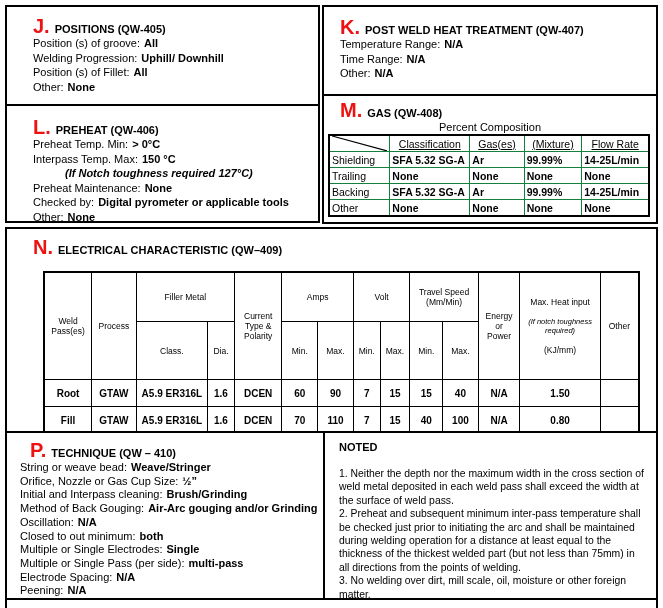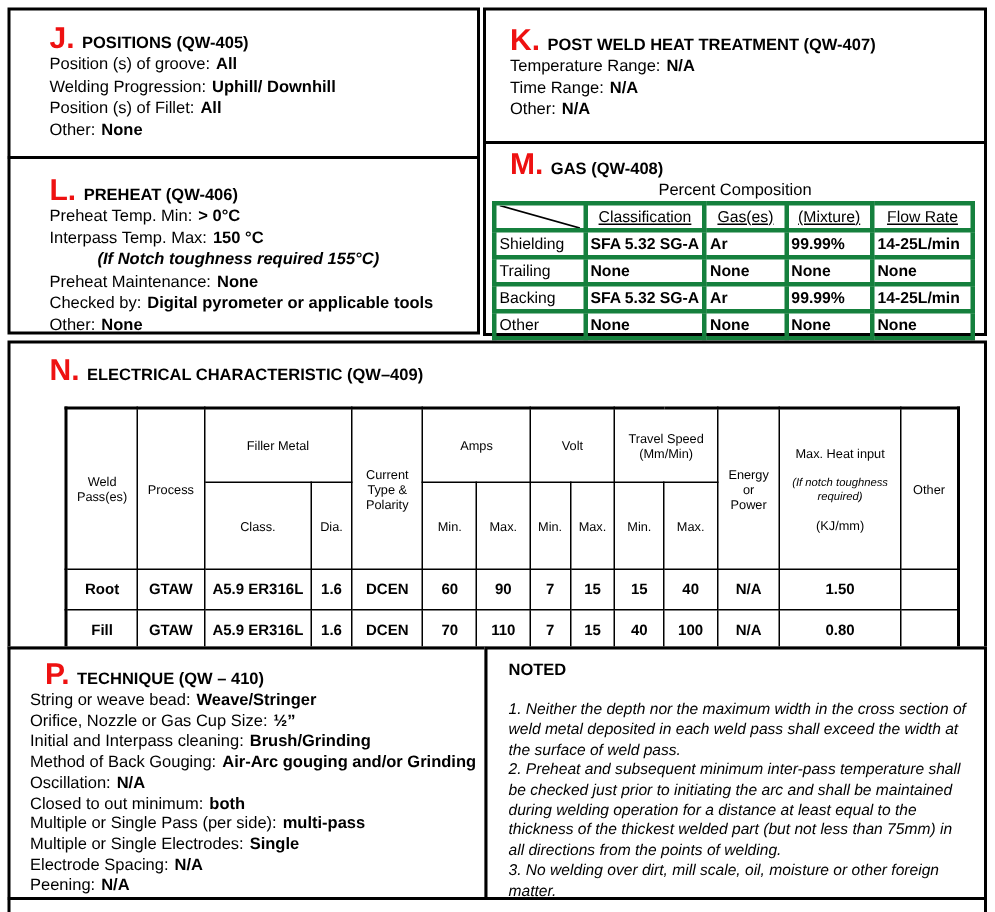--- a/index.html
+++ b/index.html
@@ -21,21 +21,21 @@
   #box-j { left:5px; top:5px; width:315px; height:101px; padding:9px 6px 0 26px; }
   
   #box-k { left:322px; top:5px; width:336px; height:91px; padding:10px 6px 0 16px; }
   
   #box-l { left:5px; top:104px; width:315px; height:119px; padding:11px 6px 0 26px; }
   
   #box-m { left:322px; top:94px; width:336px; height:130px; padding:4px 0 0 0; }
   #box-m .sec-head { margin-left:16px; }
   .gas-caption { text-align:center; font-size:11px; margin:1px 0 1px 0; }
   table.gas { border-collapse:collapse; table-layout:fixed; width:322px; margin-left:4px; }
-  table.gas td, table.gas th { border:3px solid #15803d; font-size:10.5px; padding:0 2px; height:15px; overflow:hidden; }
+  table.gas td, table.gas th { border:1px solid #15803d; font-size:10.5px; padding:0 2px; height:15px; overflow:hidden; }
   table.gas { border:2px solid #000; }
   table.gas th { font-weight:normal; text-align:center; }
   table.gas th span { text-decoration:underline; }
   table.gas td.rowlab { text-align:left; font-weight:normal; }
   table.gas td.v { text-align:left; font-weight:bold; }
   td.corner { padding:0; }
   td.corner svg { display:block; width:100%; height:100%; }
 
   
   #box-n { left:5px; top:227px; width:653px; height:206px; padding:8px 6px 0 26px; }
@@ -51,21 +51,21 @@
   .n-footer .first { margin-left:6px; }
 
   
   #box-p { left:5px; top:431px; width:320px; height:169px; padding:7px 4px 0 9px; }
   #box-p .sec-head { margin-left:14px; margin-bottom:1px; }
   #box-p .line { font-size:11px; line-height:13.7px; margin-left:4px; }
 
   
   #box-noted { left:323px; top:431px; width:335px; height:169px; padding:8px 12px 0 14px; }
   .noted-title { font-size:11px; font-weight:bold; }
-  .note-p { font-size:10.4px; line-height:13.4px; white-space:normal;font-style:italic; }
+  .note-p { font-size:10.4px; line-height:13.4px; white-space:normal; }
   .note-p.first { margin-top:14px; }
 
   
   #box-next { left:5px; top:598px; width:653px; height:14px; }
 </style>
 </head>
 <body>
 
 <div id="doc">
 
@@ -90,21 +90,21 @@
     <div class="line"><span class="lbl">Other:</span><span class="val">N/A</span></div>
   </div>
 
   <div class="box" id="box-l">
     <div class="sec-head">
       <span class="letter">L.</span>
       <span class="stitle">PREHEAT  (QW-406)</span>
     </div>
     <div class="line"><span class="lbl">Preheat Temp. Min:</span><span class="val">&gt; 0°C</span></div>
     <div class="line"><span class="lbl">Interpass Temp. Max:</span><span class="val">150 °C</span></div>
-    <div class="note-italic">(If Notch toughness required 155°C)</div>
+    <div class="note-italic">(If Notch toughness required 127°C)</div>
     <div class="line"><span class="lbl">Preheat Maintenance:</span><span class="val">None</span></div>
     <div class="line"><span class="lbl">Checked by:</span><span class="val">Digital pyrometer or applicable tools</span></div>
     <div class="line"><span class="lbl">Other:</span><span class="val">None</span></div>
   </div>
 
   <div class="box" id="box-m">
     <div class="sec-head">
       <span class="letter">M.</span>
       <span class="stitle">GAS  (QW-408)</span>
     </div>
@@ -279,22 +279,22 @@
     <div class="sec-head">
       <span class="letter">P.</span>
       <span class="stitle">TECHNIQUE  (QW – 410)</span>
     </div>
     <div class="line"><span class="lbl">String or weave bead:</span><span class="val">Weave/Stringer</span></div>
     <div class="line"><span class="lbl">Orifice,  Nozzle or Gas Cup Size:</span><span class="val">½”</span></div>
     <div class="line"><span class="lbl">Initial and Interpass cleaning:</span><span class="val">Brush/Grinding</span></div>
     <div class="line"><span class="lbl">Method of Back Gouging:</span><span class="val">Air-Arc gouging and/or Grinding</span></div>
     <div class="line"><span class="lbl">Oscillation:</span><span class="val">N/A</span></div>
     <div class="line"><span class="lbl">Closed to out minimum:</span><span class="val">both</span></div>
+    <div class="line"><span class="lbl">Multiple or Single Electrodes:</span><span class="val">Single</span></div>
     <div class="line"><span class="lbl">Multiple or Single Pass (per side):</span><span class="val">multi-pass</span></div>
-    <div class="line"><span class="lbl">Multiple or Single Electrodes:</span><span class="val">Single</span></div>
     <div class="line"><span class="lbl">Electrode Spacing:</span><span class="val">N/A</span></div>
     <div class="line"><span class="lbl">Peening:</span><span class="val">N/A</span></div>
     <div class="line"><span class="lbl">Other:</span><span class="val">None</span></div>
   </div>
 
   <div class="box" id="box-noted">
     <div class="noted-title">NOTED</div>
     <div class="note-p first">1. Neither the depth nor the maximum width in the cross section of weld metal deposited in each weld pass shall exceed the width at the surface of weld pass.</div>
     <div class="note-p">2. Preheat and subsequent minimum inter-pass temperature shall be checked just prior to initiating the arc and shall be maintained during welding operation for a distance at least equal to the thickness of the thickest welded part (but not less than 75mm) in all directions from the points of welding.</div>
     <div class="note-p">3. No welding over dirt, mill scale, oil, moisture or other foreign matter.</div>

